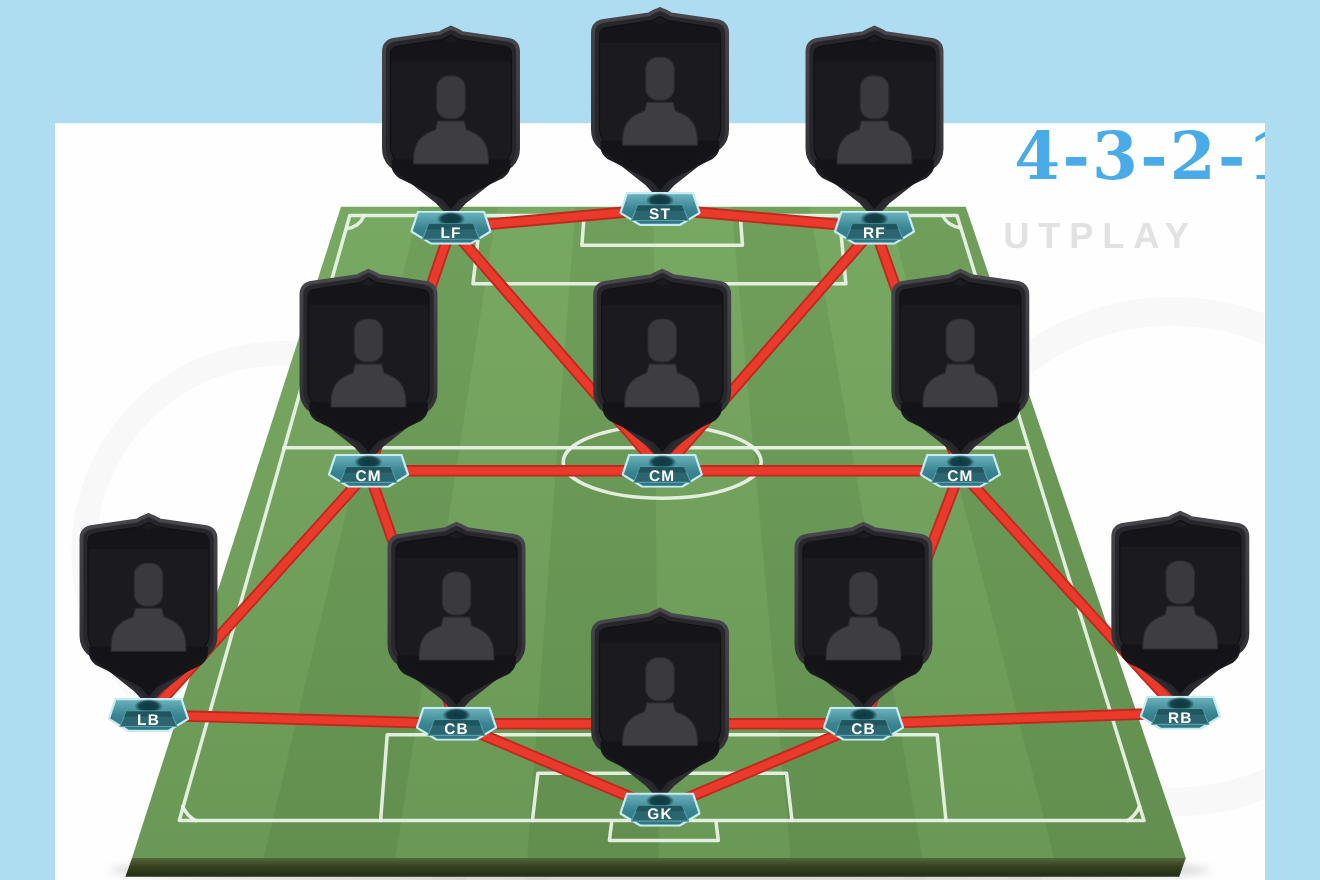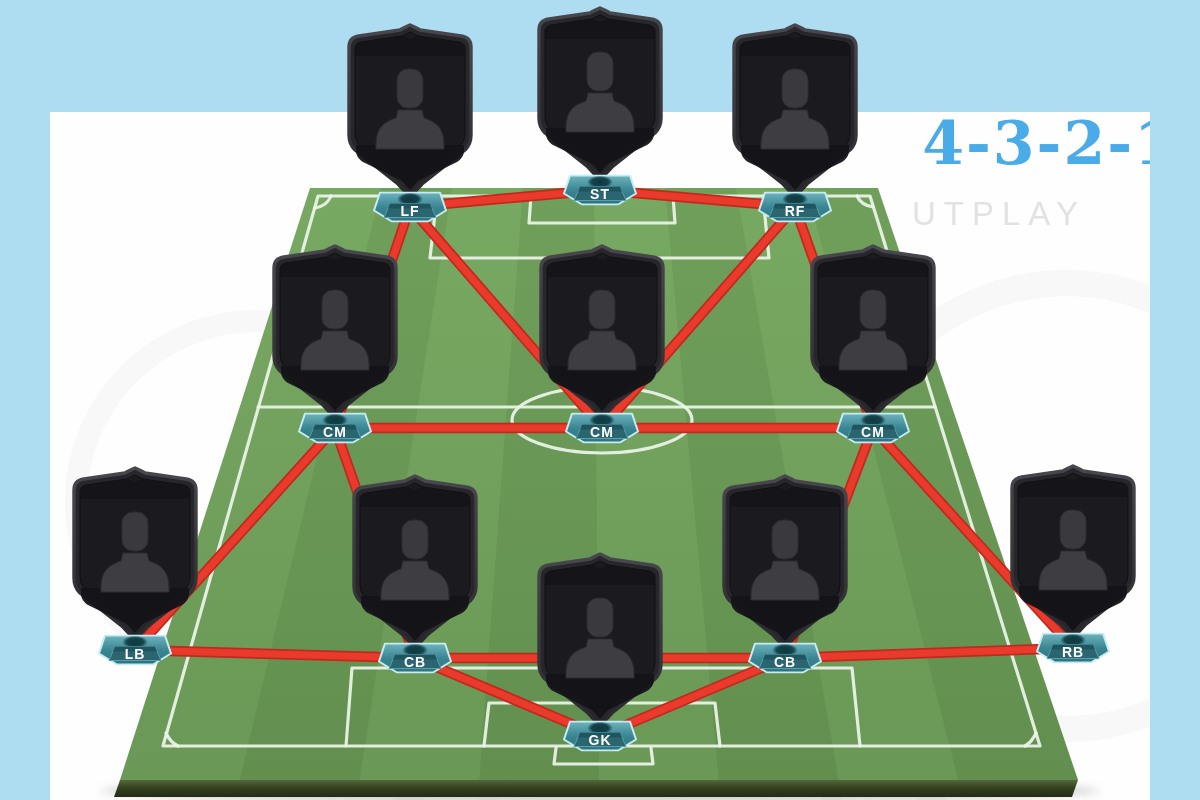--- a/index.html
+++ b/index.html
@@ -13,21 +13,21 @@
     position:absolute;left:50px;top:112px;width:1100px;height:688px;
     background:#fefefe;overflow:hidden;
   }
   .wm-ring{position:absolute;border-radius:50%;}
   .ring1{left:340px;top:448px;width:500px;height:500px;border:30px solid #ededed;opacity:.55;}
   .ring2{left:425px;top:533px;width:330px;height:330px;border:20px solid #efefef;opacity:.55;}
   .ring3{left:780px;top:158px;width:420px;height:420px;border:26px solid #f1f1f1;opacity:.5;}
   .ring4{left:15px;top:198px;width:340px;height:340px;border:22px solid #f2f2f2;opacity:.5;}
   .watermark-text{
     position:absolute;left:862px;top:83px;
-    font-size:33px;font-weight:normal;letter-spacing:8px;color:#e2e2e2;
+    font-size:33px;font-weight:bold;letter-spacing:8px;color:#e2e2e2;
     font-family:"Liberation Sans",sans-serif;
   }
   .formation-title{
     position:absolute;left:850px;top:-4px;width:300px;text-align:center;
     font-family:"DejaVu Serif",serif;font-weight:bold;
     font-size:60px;color:#49abe7;letter-spacing:2px;
   }
   #scene{position:absolute;inset:0;z-index:2;}
   .pitch-line{fill:none;stroke:#edf5e9;stroke-width:3.2;opacity:.92;
     stroke-linecap:round;stroke-linejoin:round;}

